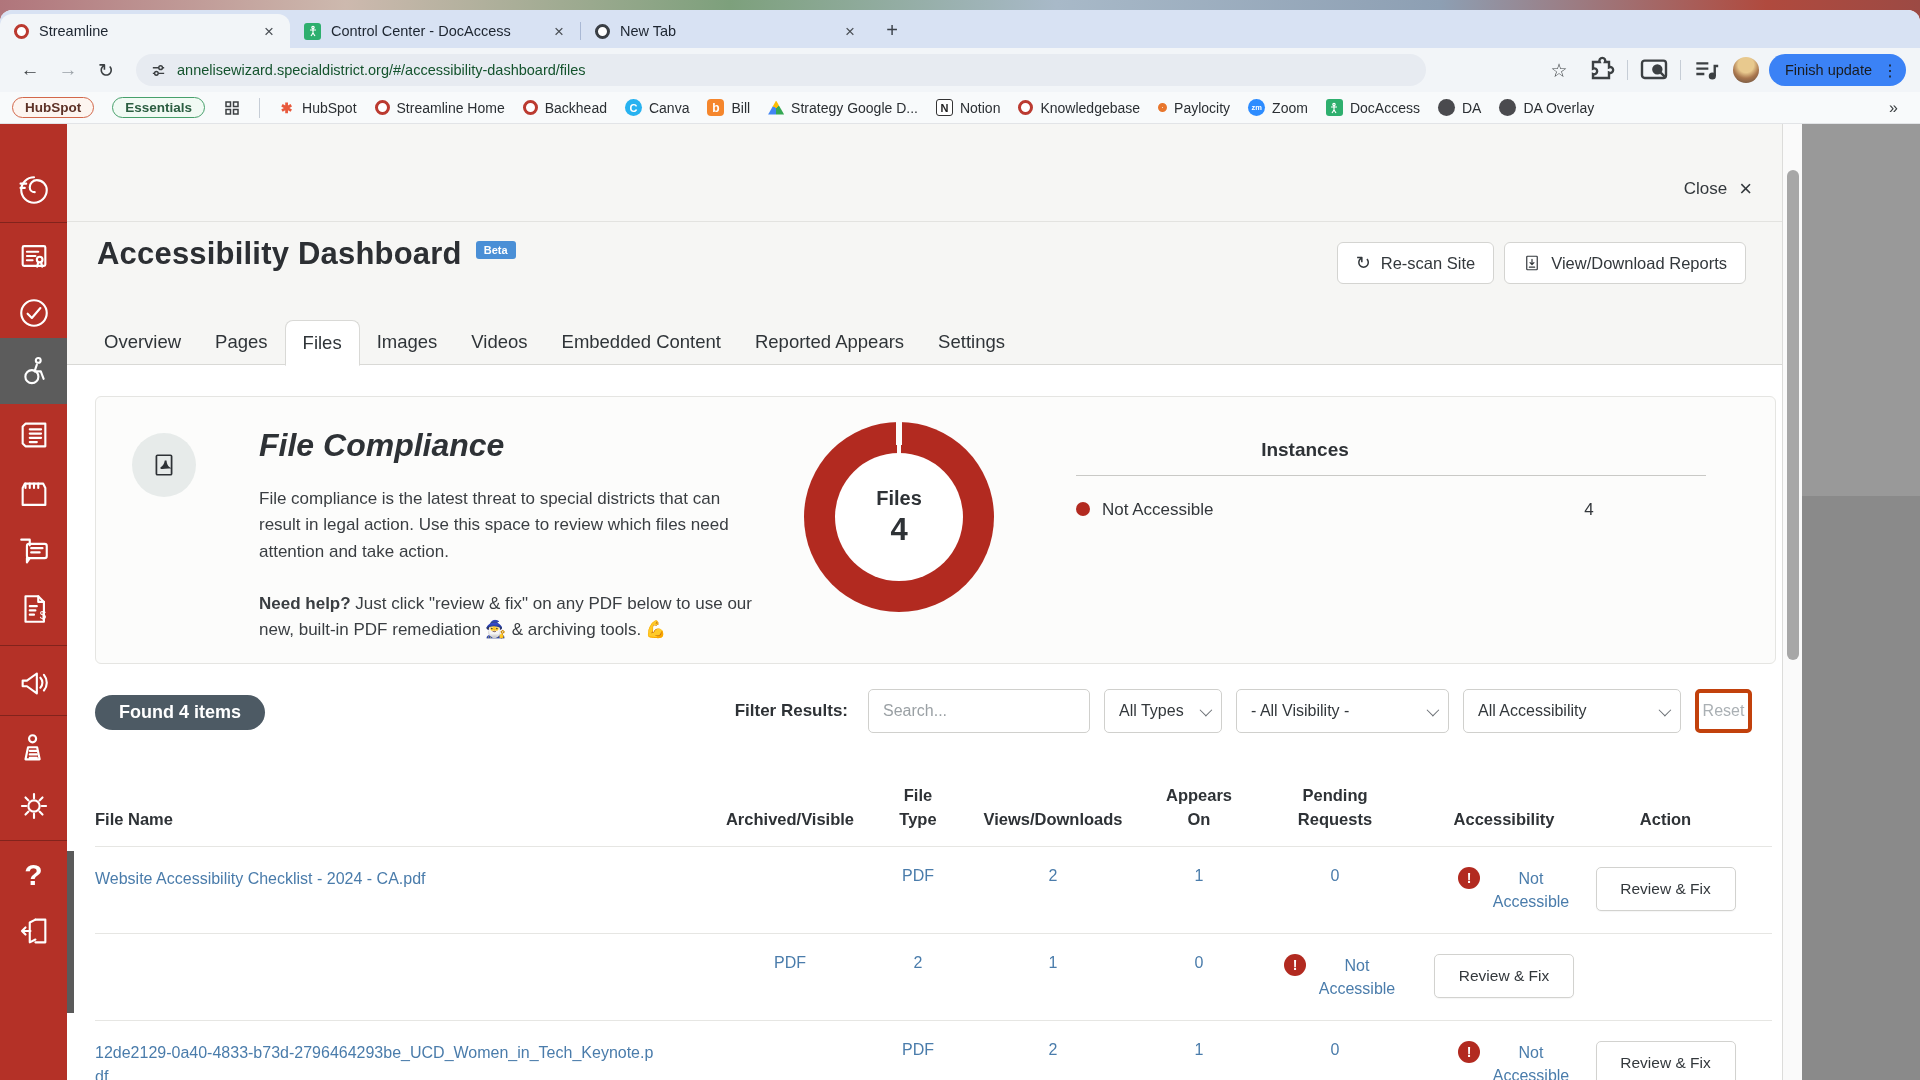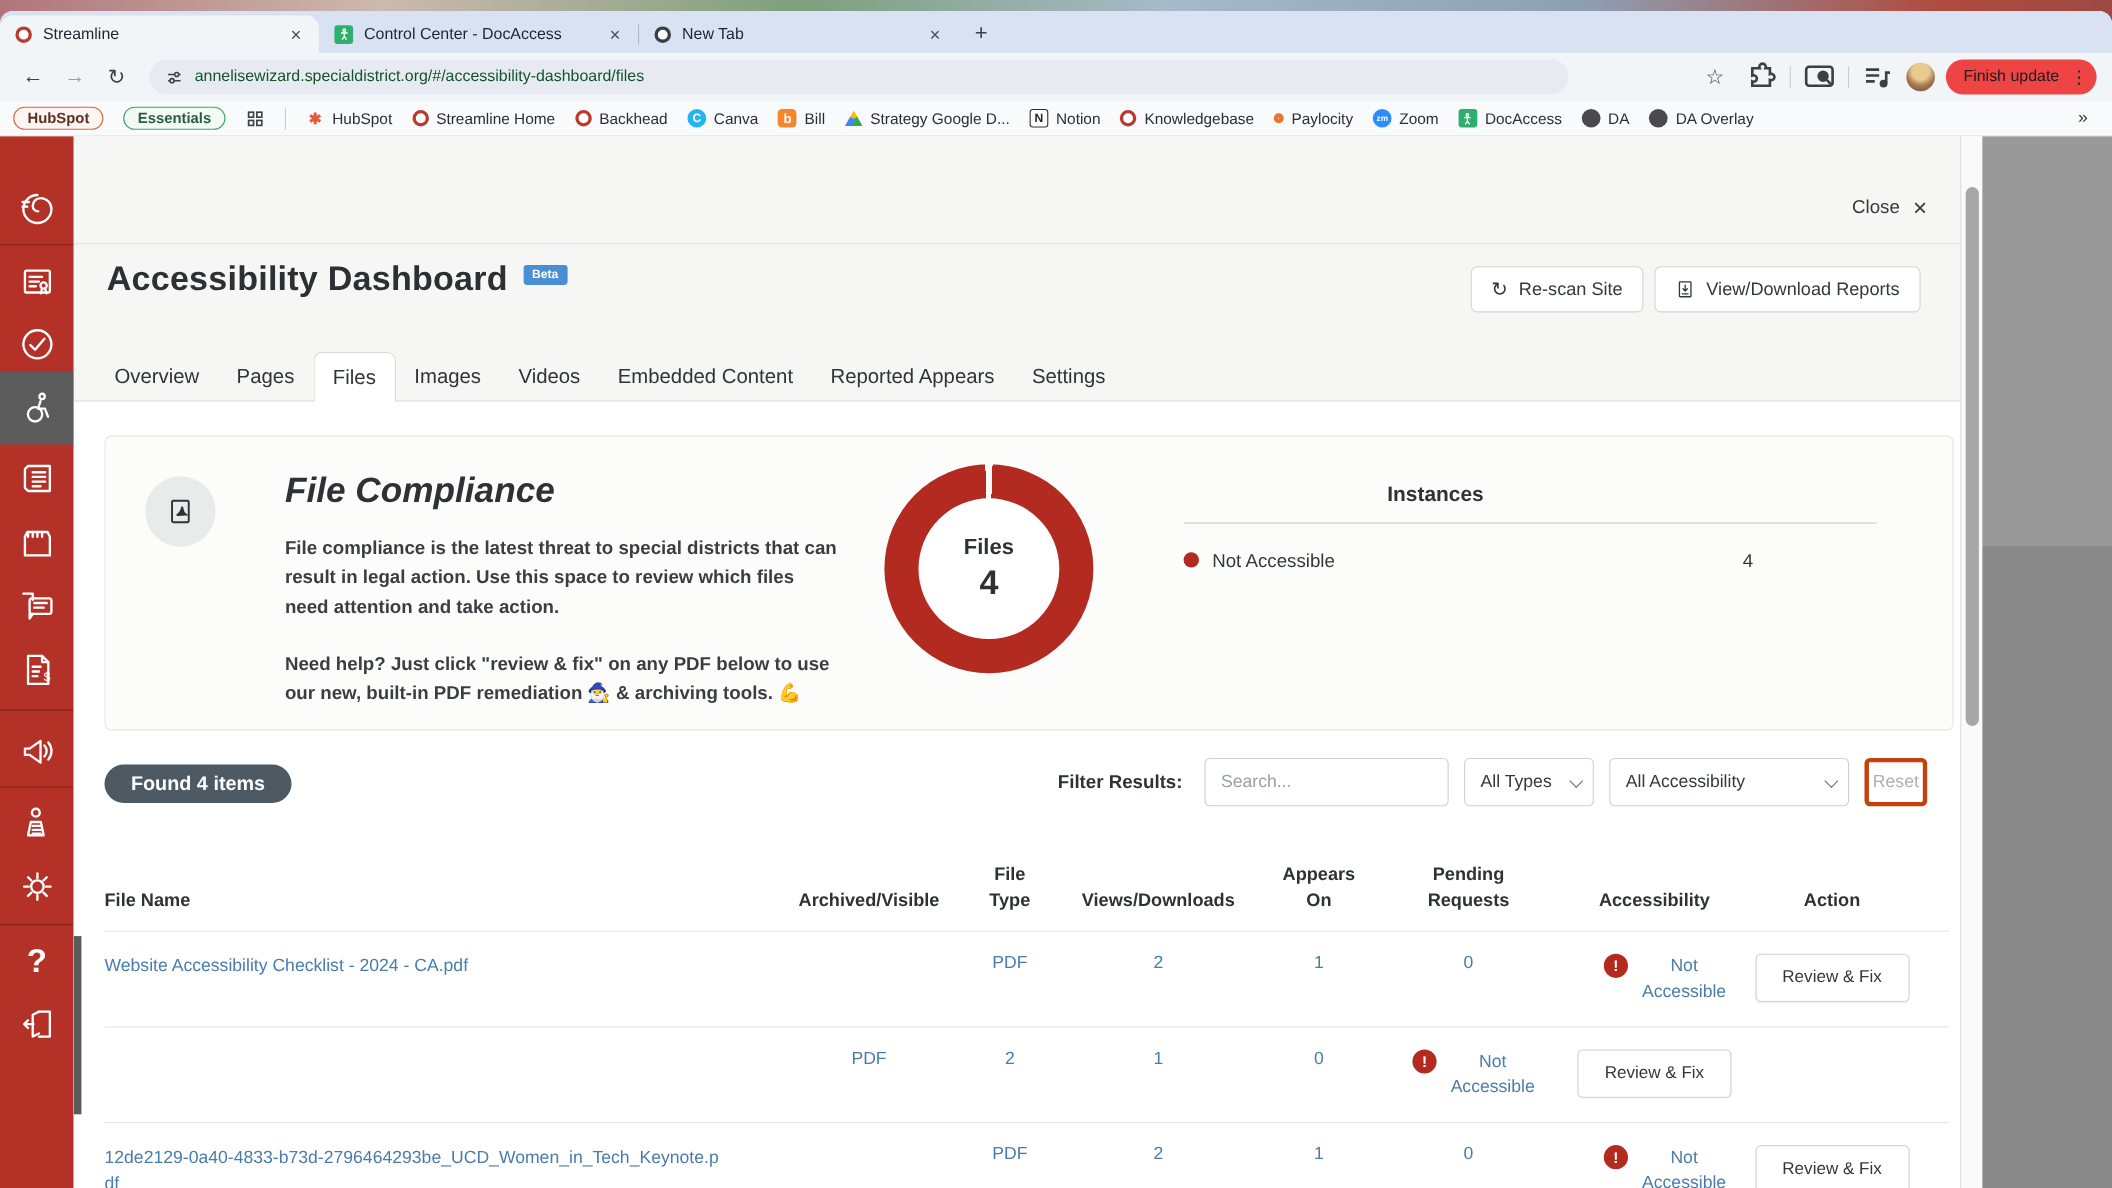--- a/index.html
+++ b/index.html
@@ -35,21 +35,21 @@
   .navbtn { width:32px; height:32px; display:flex; align-items:center; justify-content:center;
     font-size:19px; color:#3c4043; }
   .navbtn.disabled { color:#9aa0a6; }
   .omnibox { flex:1; height:32px; background:#e7ebf1; border-radius:16px; display:flex; align-items:center;
     padding:0 14px; gap:10px; margin:0 8px; max-width:1290px; }
   .omnibox .url { font-size:14.5px; color:#14532d; }
   .tb-right { display:flex; align-items:center; gap:10px; margin-left:auto; }
   .tb-divider { width:1px; height:20px; background:#c6cdd6; }
   .avatar { width:26px; height:26px; border-radius:50%;
     background:radial-gradient(circle at 50% 30%,#e8c98e 0 35%,#a9774f 60%,#5d4a3c); }
-  .finish-update { height:32px; background:#ef4444; border-radius:16px; display:flex; align-items:center;
+  .finish-update { height:32px; background:#3b82f6; border-radius:16px; display:flex; align-items:center;
     gap:10px; padding:0 8px 0 16px; font-size:14.5px; color:#1a1c1f; }
   .kebab { font-size:16px; color:#1a1c1f; }
 
   
   .bookmarks { height:32px; background:#f8fafb; border-bottom:1px solid #e2e4e7; display:flex;
     align-items:center; padding:0 12px; gap:18px; font-size:14px; color:#2b2f33; }
   .bm-pill { border-radius:12px; padding:2px 12px; font-size:13.5px; font-weight:bold; }
   .bm-pill.hubspot { border:1.5px solid #d2674a; color:#5d3126; background:#fdf5f0; }
   .bm-pill.essentials { border:1.5px solid #47a06b; color:#2b5e41; background:#f1faf4; }
   .bm-item { display:flex; align-items:center; gap:7px; white-space:nowrap; }
@@ -105,21 +105,21 @@
     border-top:1px solid #d9d9d6; z-index:1; }
 
   
   .card { position:absolute; top:31px; left:28px; right:6px; height:268px; background:#fcfcfb;
     border:1px solid #e5e5e2; border-radius:6px; }
   .pdf-circle { position:absolute; left:36px; top:36px; width:64px; height:64px; border-radius:50%;
     background:#e7ebea; display:flex; align-items:center; justify-content:center; }
   .pdf-circle svg { width:26px; height:26px; stroke:#2e3236; fill:none; stroke-width:1.6; }
   .card-text { position:absolute; left:163px; top:30px; width:505px; }
   .card-text h2 { margin:0 0 22px 0; font-size:32px; color:#2e3236;font-style:italic; }
-  .card-text p { margin:0; font-size:17px; line-height:1.55; color:#3a3e42;font-weight:bold; }
+  .card-text p { margin:0; font-size:17px; line-height:1.55; color:#3a3e42; }
   .card-text .help { margin-top:26px; }
   .donut-wrap { position:absolute; left:708px; top:25px; width:190px; height:190px; }
   .donut { width:190px; height:190px; border-radius:50%; position:relative;
     background:conic-gradient(#fcfcfb 0 2deg,#b22a20 2deg 358deg,#fcfcfb 358deg 360deg); }
   .donut::after { content:""; position:absolute; inset:31px; border-radius:50%; background:#fff; }
   .donut-center { position:absolute; inset:0; display:flex; flex-direction:column; align-items:center;
     justify-content:center; z-index:1; }
   .donut-center .lbl { font-size:20px; font-weight:bold; color:#2e3236; }
   .donut-center .val { font-size:31px; font-weight:bold; color:#2e3236; margin-top:2px; }
   .status { position:absolute; left:980px; top:42px; width:630px; }
@@ -478,20 +478,24 @@
           </div>
 
           <div class="found-pill">Found 4 items</div>
           <div class="filters">
             <span class="flabel">Filter Results:</span>
             <input class="tinput" placeholder="Search..." style="">
             <div class="selectbox sel-types">
                 <span>All Types</span>
                 <span class="chev"></span>
               </div>
+            <div class="selectbox sel-vis">
+                <span>- All Visibility -</span>
+                <span class="chev"></span>
+              </div>
             <div class="selectbox sel-acc">
                 <span>All Accessibility</span>
                 <span class="chev"></span>
               </div>
             <div class="reset-btn">Reset</div>
           </div>
 
           <div class="ftable">
             <div class="table-bar"></div>
             <div class="tgrid thead">

